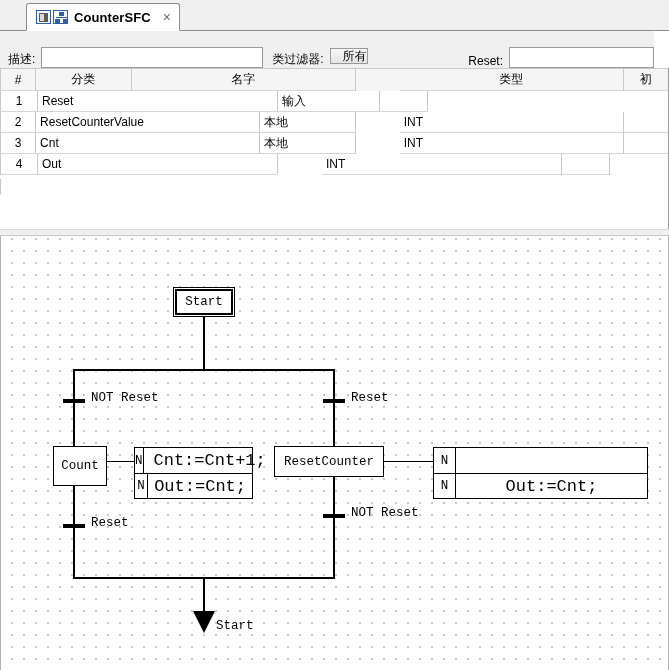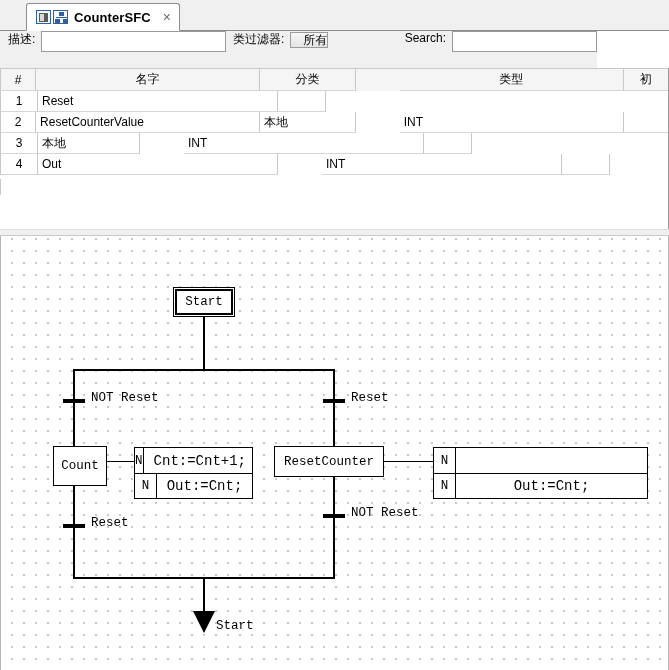--- a/index.html
+++ b/index.html
@@ -56,23 +56,23 @@
     width: 11px; height: 1px; background: #2b5fa8;
   }
   .tab-title { font-size: 13px; font-weight: bold; letter-spacing: 0.1px; }
   .tab-close {
     margin-left: 6px; font-size: 14px; color: #6b6b6b;
     line-height: 1; cursor: default;
   }
 
   
   .toolbar {
-    position: absolute; left: 0; top: 31px; width: 597px; height: 37px;
+    position: absolute; left: 0; top: 31px; width: 654px; height: 37px;
     background: #f0f0f0;
-    display: flex; align-items: flex-start;
+    display: flex; align-items: flex-end;
     padding-left: 8px;
   }
   .tb-label { font-size: 12px; white-space: nowrap; }
   .tb-input {
     height: 21px; background: #ffffff;
     border: 1px solid #9a9a9a;
     margin-left: 6px;
     font-family: "Liberation Sans", sans-serif; font-size: 12px;
     padding: 0 3px; color: #000;
     outline: none;
@@ -178,21 +178,21 @@
     display: flex; height: 25px; align-items: stretch;
   }
   .action-row + .action-row { border-top: 1px solid #000000; }
   .action-q {
     width: 22px; border-right: 1px solid #000000;
     display: flex; align-items: center; justify-content: center;
     font-family: "Liberation Mono", monospace; font-size: 12.5px;
   }
   .action-b {
     flex: 1; display: flex; align-items: center; justify-content: center;
-    font-family: "Liberation Mono", monospace; font-size: 14px;
+    font-family: "Liberation Mono", monospace; font-size: 17px;
     padding: 0 6px; white-space: nowrap;
   }
   .action-b.lead { justify-content: flex-start; padding-left: 10px; }
   .jump-arrow {
     position: absolute; width: 0; height: 0;
     border-left: 11px solid transparent;
     border-right: 11px solid transparent;
     border-top: 22px solid #000000;
   }
   .jump-label {
@@ -219,47 +219,49 @@
   <div class="toolbar">
     <span class="tb-label">描述:</span>
     <input id="desc-input" class="tb-input" type="text" value="" style="">
     <span class="sp"></span>
     <span class="tb-label">类过滤器:</span>
     <span class="tb-select-wrap">
       <span class="tb-select">所有</span>
       <span class="chev"></span>
     </span>
     <span class="sp"></span>
-    <span class="tb-label">Search:</span>
+    <span class="tb-label">Reset:</span>
     <input id="search-input" class="tb-input" type="text" value="" style="">
   </div>
 
   <div class="table">
     <div class="trow thead">
       <div class="tc c-num">#</div>
+      <div class="tc c-class">分类</div>
       <div class="tc c-name">名字</div>
-      <div class="tc c-class">分类</div>
       <div class="tc c-type">类型</div>
       <div class="tc c-extra">初</div>
     </div>
 
     <div class="trow">
       <div class="tc c-num">1</div>
       <div class="tc c-name">Reset</div>
+      <div class="tc c-class">输入</div>
       <div class="tc c-extra"></div>
     </div>
     <div class="trow">
       <div class="tc c-num">2</div>
       <div class="tc c-name">ResetCounterValue</div>
       <div class="tc c-class">本地</div>
       <div class="tc c-type">INT</div>
       <div class="tc c-extra"></div>
     </div>
     <div class="trow">
       <div class="tc c-num">3</div>
+      <div class="tc c-name">Cnt</div>
       <div class="tc c-class">本地</div>
       <div class="tc c-type">INT</div>
       <div class="tc c-extra"></div>
     </div>
     <div class="trow">
       <div class="tc c-num">4</div>
       <div class="tc c-name">Out</div>
       <div class="tc c-type">INT</div>
       <div class="tc c-extra"></div>
     </div>

